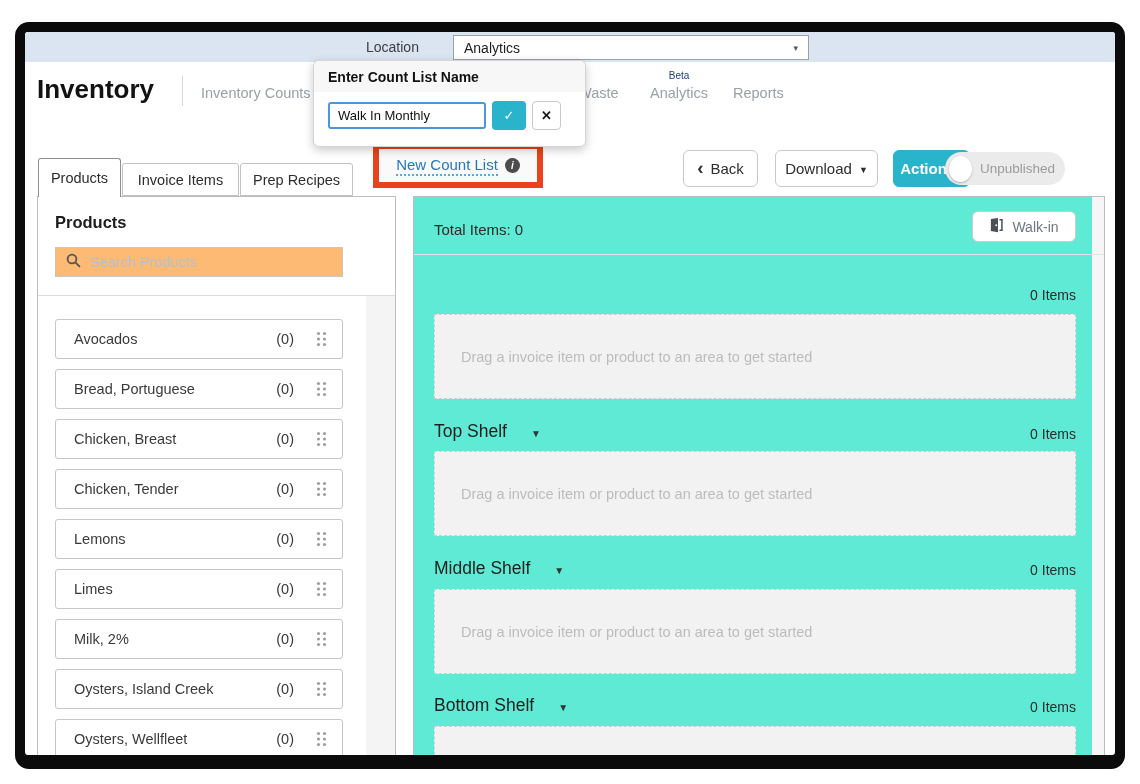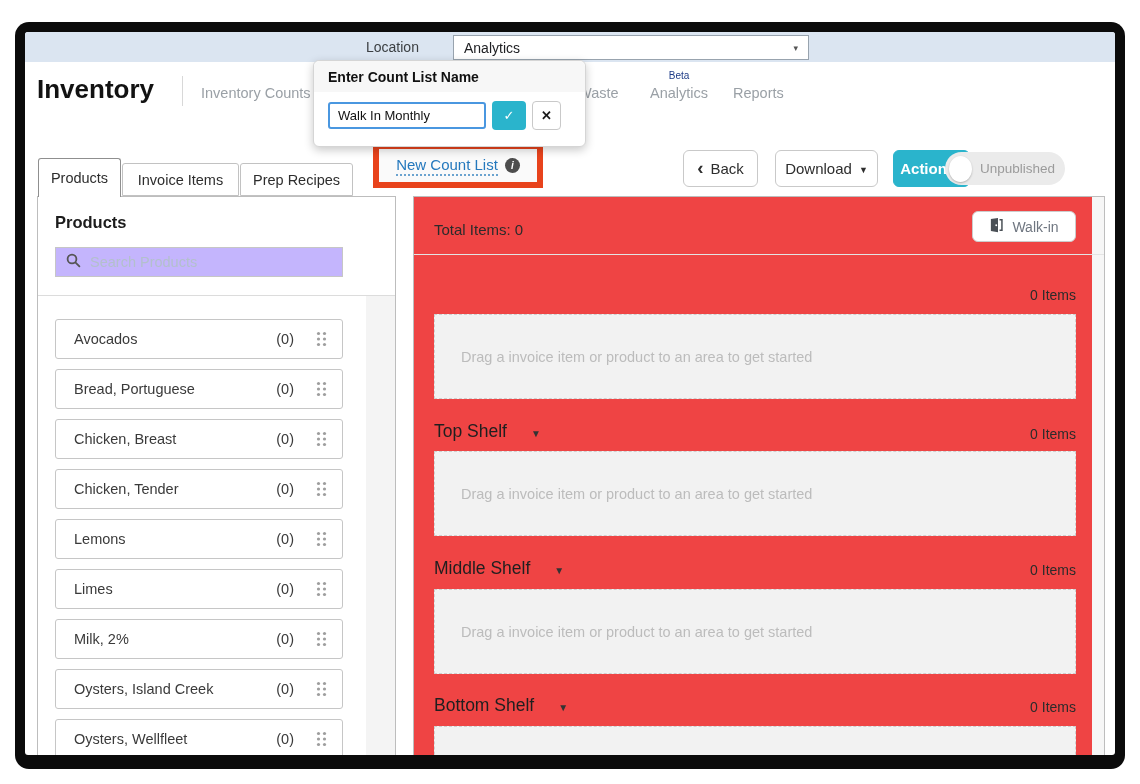--- a/index.html
+++ b/index.html
@@ -49,33 +49,33 @@
   .btn-action { left:868px; width:77px; background:#2ab4cc; border-color:#2ab4cc; color:#fff; font-weight:600; }
   .toggle { position:absolute; left:920px; top:120px; width:120px; height:33px; background:#ebebeb; border-radius:17px;
             display:flex; align-items:center; gap:8px; padding:0 10px 0 4px; cursor:pointer; }
   .knob { width:26px; height:26px; border-radius:50%; background:#fff; box-shadow:0 1px 2px rgba(0,0,0,.25); }
   .toggle-label { font-size:13.5px; color:#9b9b9b; }
 
   
   .left-panel { position:absolute; left:12px; top:164px; width:359px; height:572px; background:#fff; border:1px solid #bdbdbd; z-index:1; }
   .lp-title { position:absolute; left:17px; top:16px; font-size:16.5px; font-weight:700; color:#1c1c1c; }
   .search-box { position:absolute; left:17px; top:50px; width:288px; height:30px; border:1px solid #c6c6c6;
-                display:flex; align-items:center; padding:0 10px; gap:9px; background:#c4b5fd; }
+                display:flex; align-items:center; padding:0 10px; gap:9px; background:#fdba74; }
   .search-input { border:none; outline:none; flex:1; font-size:14.5px; color:#333; font-family:inherit; background:transparent; }
   .search-input::placeholder { color:#b3c0cc; }
   .lp-divider { position:absolute; left:0; top:98px; width:100%; height:1px; background:#dcdcdc; }
   .lp-scroll { position:absolute; right:0; top:99px; bottom:0; width:29px; background:#f4f4f4; }
   .product-item { position:absolute; left:17px; width:288px; height:40px; border:1px solid #c6c6c6; border-radius:3px;
                   background:#fff; display:flex; align-items:center; padding:0 15px 0 18px; gap:22px; cursor:grab; }
   .pi-name { font-size:14.5px; color:#3a3a3a; flex:1; white-space:nowrap; }
   .pi-count { font-size:14.5px; color:#3a3a3a; }
   .drag-handle { display:flex; cursor:grab; }
 
   
-  .right-panel { position:absolute; left:388px; top:164px; width:692px; height:572px; background:#ef4444; border:1px solid #bdbdbd; }
+  .right-panel { position:absolute; left:388px; top:164px; width:692px; height:572px; background:#5eead4; border:1px solid #bdbdbd; }
   .rp-scroll { position:absolute; right:0; top:0; bottom:0; width:12px; background:#f6f6f6; }
   .rp-total { position:absolute; left:20px; top:24px; font-size:15px; color:#2b2b2b; }
   .walkin-btn { position:absolute; right:28px; top:14px; width:104px; height:31px; border:1px solid #ccc; border-radius:6px;
                 display:flex; align-items:center; justify-content:center; gap:8px; font-size:14px; color:#6f7680; background:#fff; cursor:pointer; }
   .rp-divider { position:absolute; left:0; top:57px; width:100%; height:1px; background:#e4e4e4; }
   .items-count { position:absolute; right:28px; font-size:14px; color:#2b2b2b; }
   .count-default { top:90px; } .count-0 { top:229px; } .count-1 { top:365px; } .count-2 { top:502px; }
   .drop-zone { position:absolute; left:20px; right:28px; background:#f2f2f2; border:1px dashed #cfcfcf;
                display:flex; align-items:center; padding-left:26px; font-size:14.5px; color:#bcbcbc; }
   .zone-default { top:117px; height:85px; } .zone-0 { top:254px; height:85px; }

